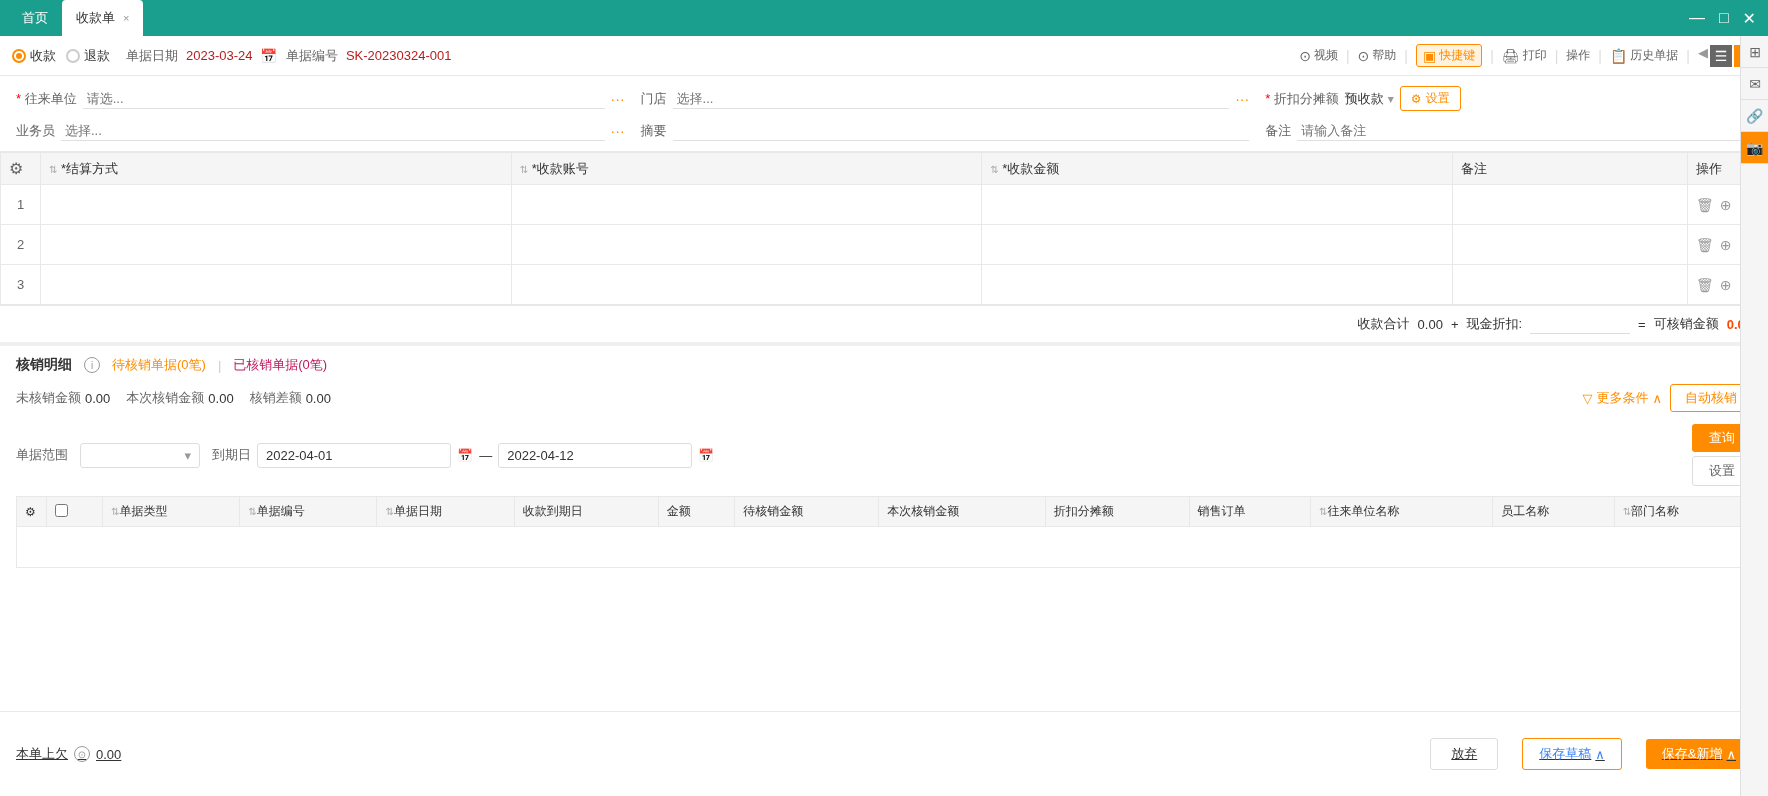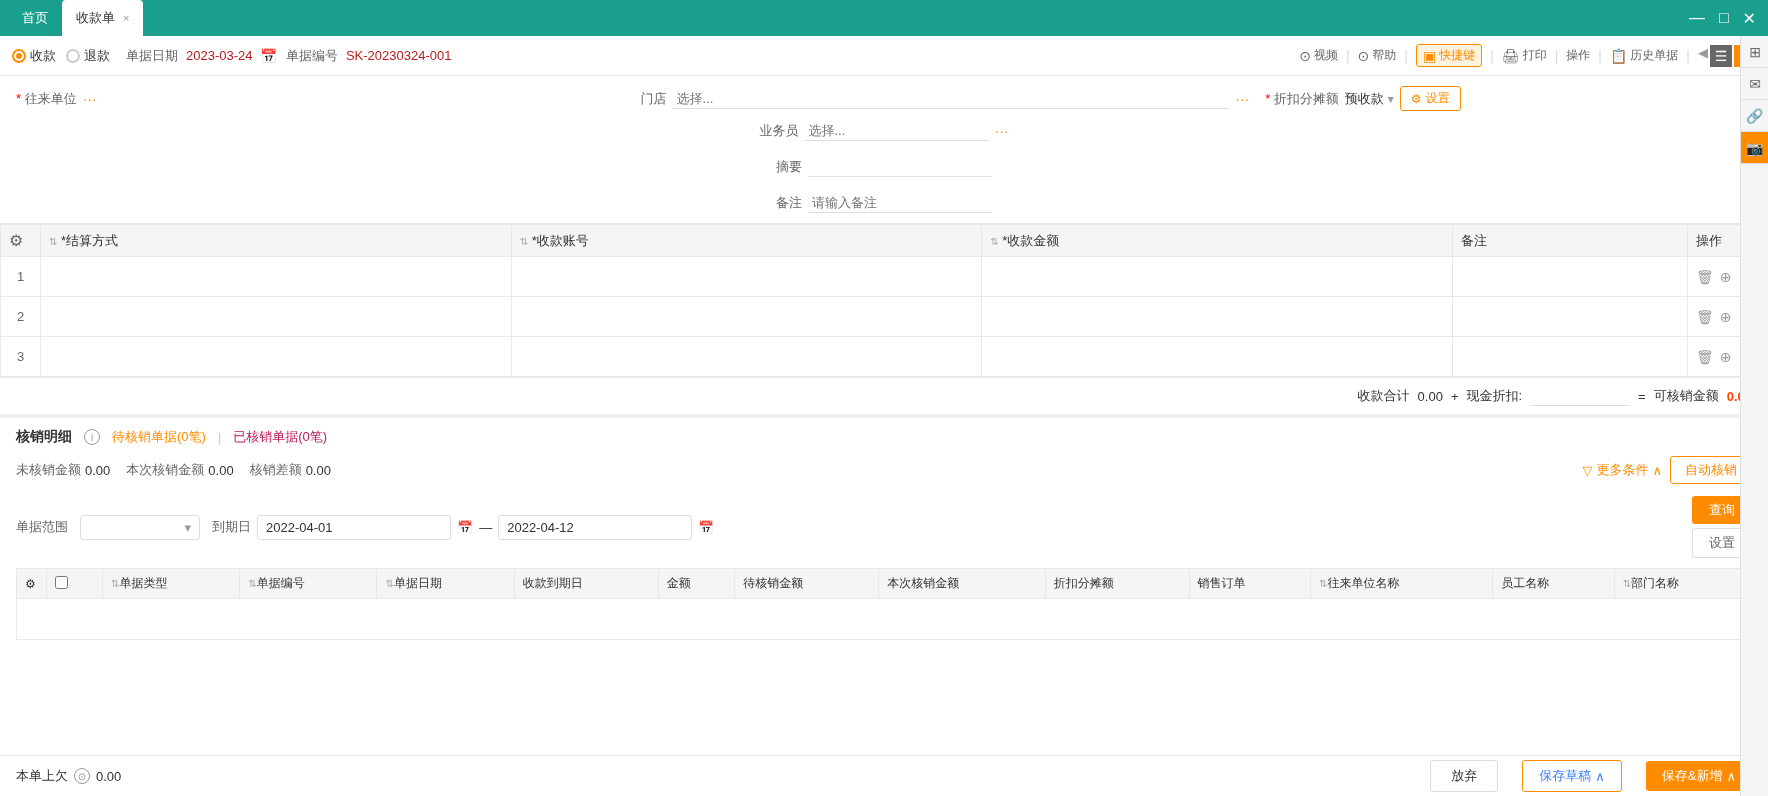--- a/index.html
+++ b/index.html
@@ -170,21 +170,20 @@
       background: #fff;
     }
     .form-row {
       display: flex;
       align-items: center;
       gap: 16px;
       margin-bottom: 10px;
     }
     .form-row:last-child {
       margin-bottom: 0;
-      flex-direction: column;
     }
     .form-field {
       display: flex;
       align-items: center;
       gap: 6px;
       flex: 1;
     }
     .field-label {
       color: #666;
       white-space: nowrap;
@@ -456,24 +455,25 @@
     }
     .checkbox-cell {
       width: 30px;
       text-align: center;
     }
 
     
     .footer {
       display: flex;
       align-items: center;
-      padding: 4px 16px;
+      padding: 26px 16px;
       border-top: 1px solid #e8e8e8;
       background: #fff;
       gap: 8px;
+      text-decoration: underline;
     }
     .footer-left {
       display: flex;
       align-items: center;
       gap: 6px;
       font-size: 13px;
     }
     .footer-right {
       margin-left: auto;
       display: flex;
@@ -621,20 +621,21 @@
         <div class="view-icon grid-list">☰</div>
         <div class="view-icon grid-orange" style="background:#ff8c00;color:#fff;padding:2px 4px;">⊞</div>
       </div>
     </div>
   </div>
 
   <div class="form-section">
     <div class="form-row">
       <div class="form-field">
         <span class="field-label required">往来单位</span>
+        <input class="field-input" type="text" placeholder="请选..." style="">
         <span class="more-btn">···</span>
       </div>
       <div class="form-field">
         <span class="field-label">门店</span>
         <input class="field-input" type="text" placeholder="选择..." style="">
         <span class="more-btn">···</span>
       </div>
       <div class="form-field" style="flex: 0.8;">
         <span class="field-label required">折扣分摊额</span>
         <div class="select-field">

